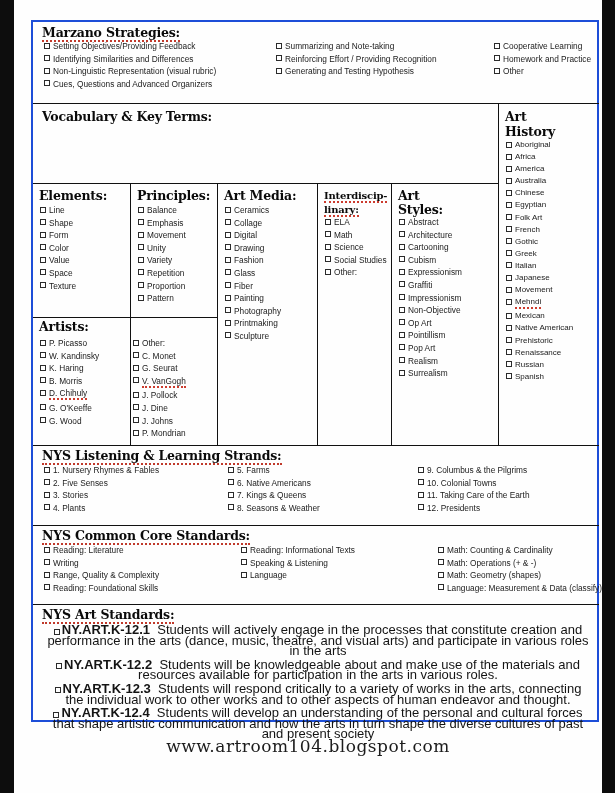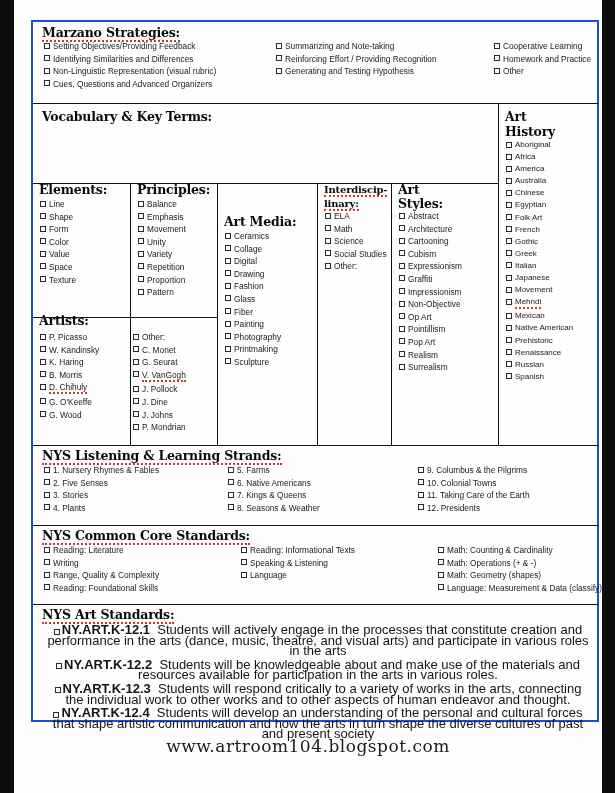--- a/index.html
+++ b/index.html
@@ -100,21 +100,21 @@
   #vocab { left: 0; top: 82px; width: 465px; height: 79px; }
   #vocab .title { position: absolute; left: 9px; top: 6px; }
 
   
   #arthist { left: 466px; top: 82px; width: 100px; height: 341px; }
   #arthist .title { position: absolute; left: 6px; top: 5px; line-height: 15px; }
   #arthist .list { position: absolute; left: 7px; top: 36px; }
   #arthist .ck { font-size: 8px; margin-bottom: 2.1px; }
 
   
-  #band { left: 0; top: 156px; width: 465px; height: 261px; }
+  #band { left: 0; top: 162px; width: 465px; height: 261px; }
   .bandcol { position: absolute; top: 0; }
   .bandcol .title { position: absolute; left: 6px; top: 5px; line-height: 14px; }
   .bandcol .list { position: absolute; left: 7px; }
 
   #bc1 { left: 0;   width: 97px; }
   #bc2 { left: 98px; width: 86px; }
   #bc3 { left: 185px; width: 99px; }
   #bc4 { left: 285px; width: 73px; }
   #bc5 { left: 359px; width: 106px; }
 
@@ -398,21 +398,21 @@
                 <span class="box"></span>
                 <span class="lbl">Proportion</span>
               </div>
             <div class="ck">
                 <span class="box"></span>
                 <span class="lbl">Pattern</span>
               </div>
           </div>
         </div>
 
-        <div class="bandcol" id="bc3" style="height:261px;margin-top:32px;">
+        <div class="bandcol" id="bc3" style="height:261px;">
           <div class="hdr title">Art Media:</div>
           <div class="list" style="top:21px;">
             <div class="ck">
                 <span class="box"></span>
                 <span class="lbl">Ceramics</span>
               </div>
             <div class="ck">
                 <span class="box"></span>
                 <span class="lbl">Collage</span>
               </div>

